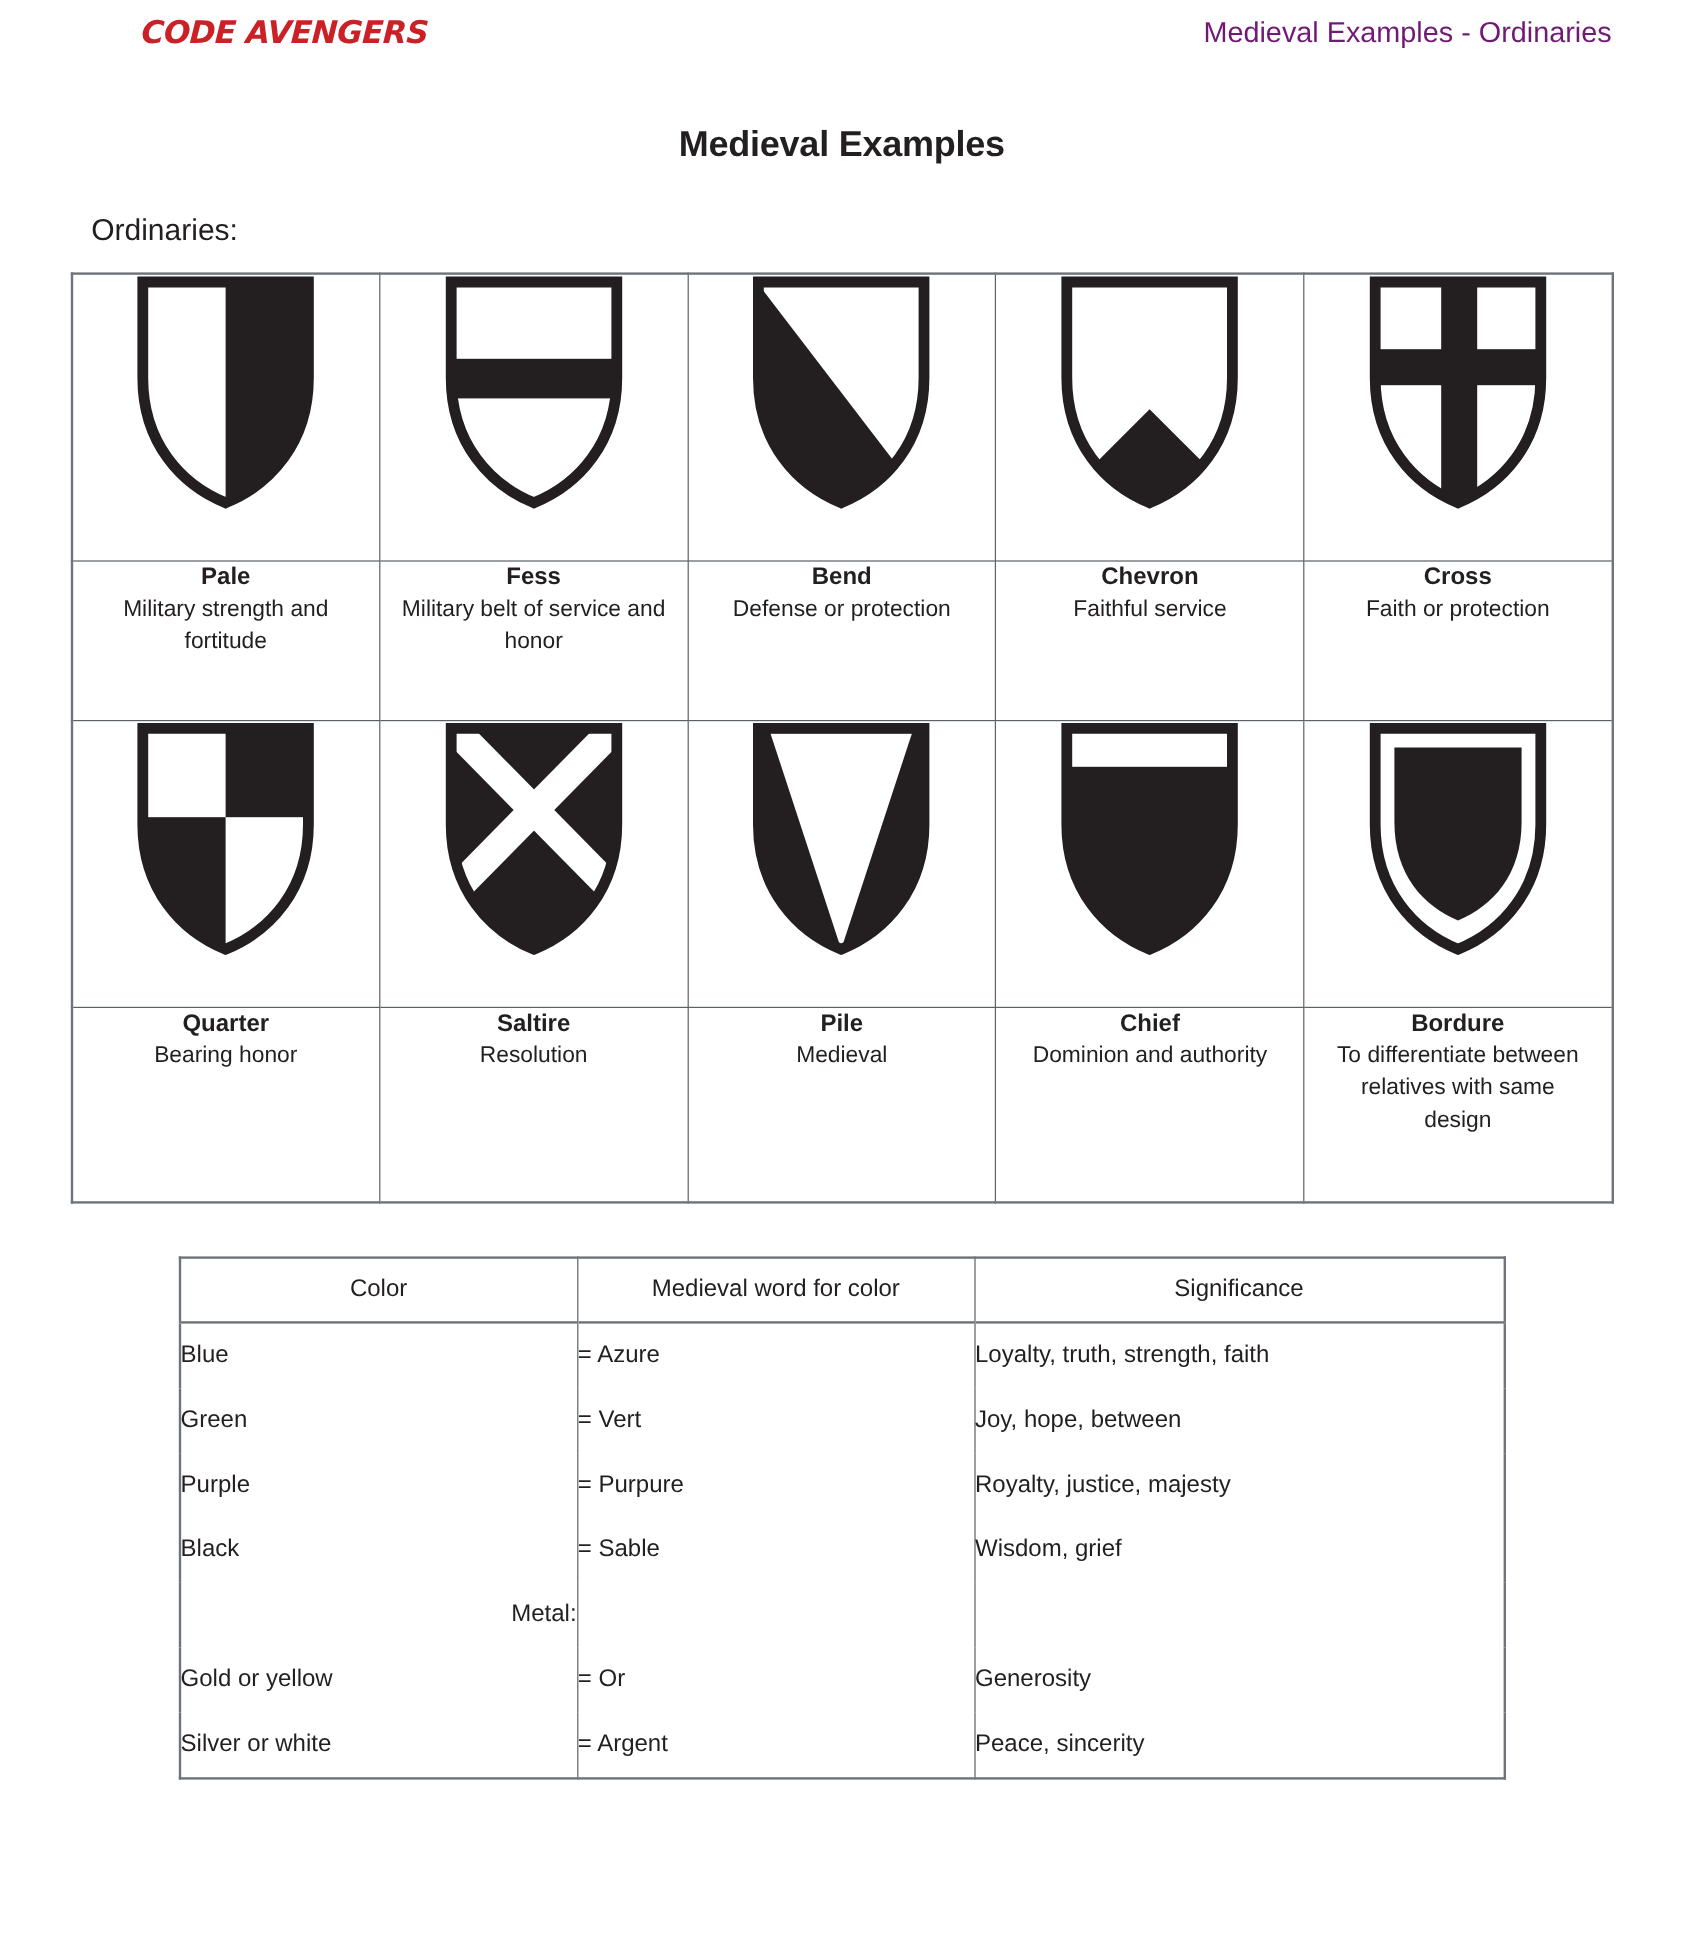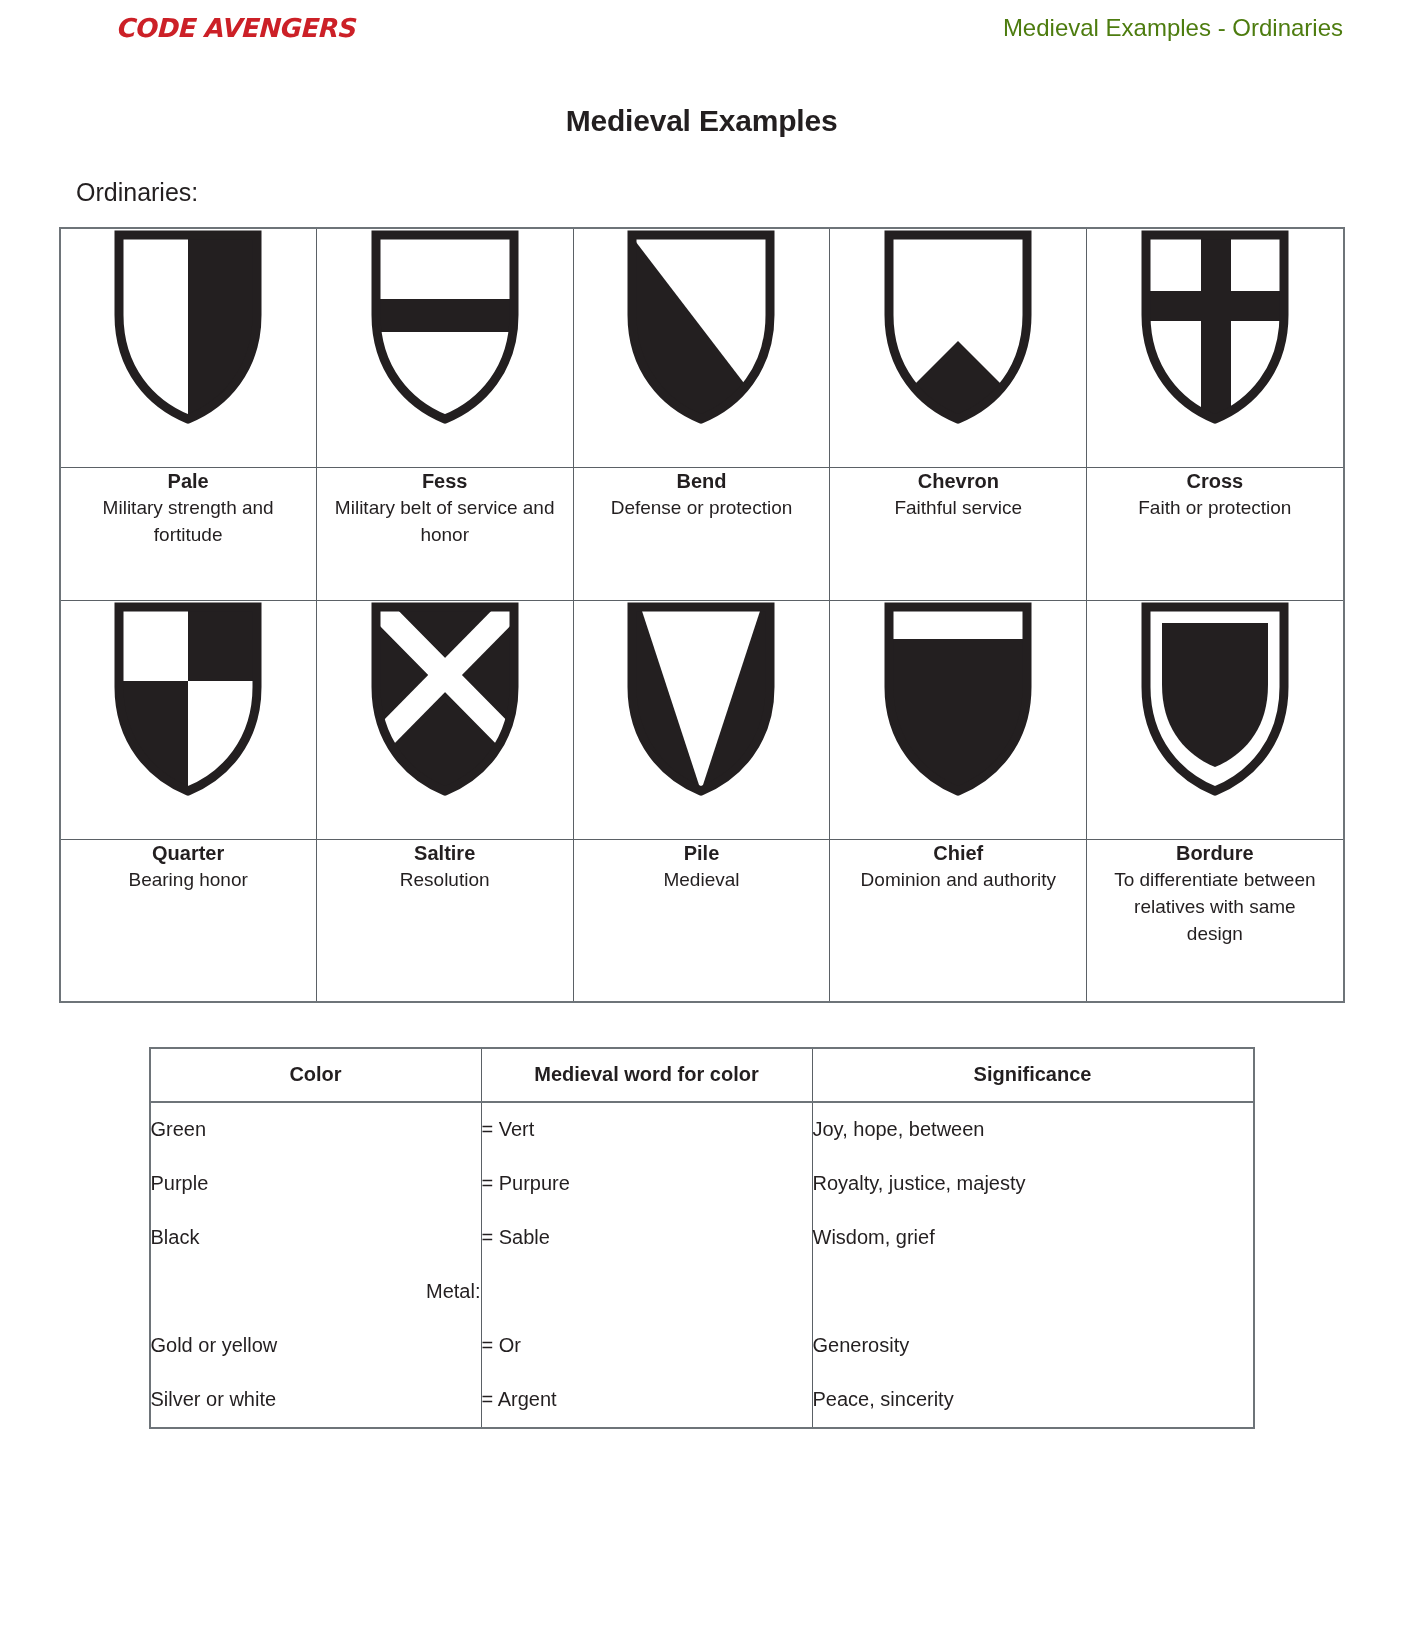--- a/index.html
+++ b/index.html
@@ -31,21 +31,21 @@
     font-weight: bold;
     font-style: italic;
     font-size: 26px;
     letter-spacing: -0.5px;
     color: #cc2027;
     transform: skewX(-3deg);
     white-space: nowrap;
   }
   .header-title {
     font-size: 24px;
-    color: #4d7c0f;
+    color: #701a75;
     white-space: nowrap;
     font-weight: 400;
   }
 
   
   .doc-title {
     text-align: center;
     font-size: 30px;
     font-weight: bold;
     margin-top: 48px;
@@ -112,21 +112,21 @@
   }
   .color-table th,
   .color-table td {
     border-left: 1px solid #5b6166;
     border-right: 1px solid #5b6166;
     padding: 0;
   }
   .color-table thead th {
     border-bottom: 2px solid #6e7479;
     font-size: 20px;
-    font-weight: bold;
+    font-weight: normal;
     height: 52px;
     text-align: center;
   }
   .color-table tbody td {
     height: 54px;
     font-size: 20px;
     font-weight: 400;
     vertical-align: middle;
   }
   .col-a { width: 330px; }
@@ -338,20 +338,25 @@
 <table class="color-table">
   <thead>
     <tr>
       <th class="col-a">Color</th>
       <th class="col-b">Medieval word for color</th>
       <th class="col-c">Significance</th>
     </tr>
   </thead>
   <tbody>
     <tr>
+      <td class="cell-pad-a">Blue</td>
+      <td class="cell-pad-b">= Azure</td>
+      <td class="cell-pad-c">Loyalty, truth, strength, faith</td>
+    </tr>
+    <tr>
       <td class="cell-pad-a">Green</td>
       <td class="cell-pad-b">= Vert</td>
       <td class="cell-pad-c">Joy, hope, between</td>
     </tr>
     <tr>
       <td class="cell-pad-a">Purple</td>
       <td class="cell-pad-b">= Purpure</td>
       <td class="cell-pad-c">Royalty, justice, majesty</td>
     </tr>
     <tr>

